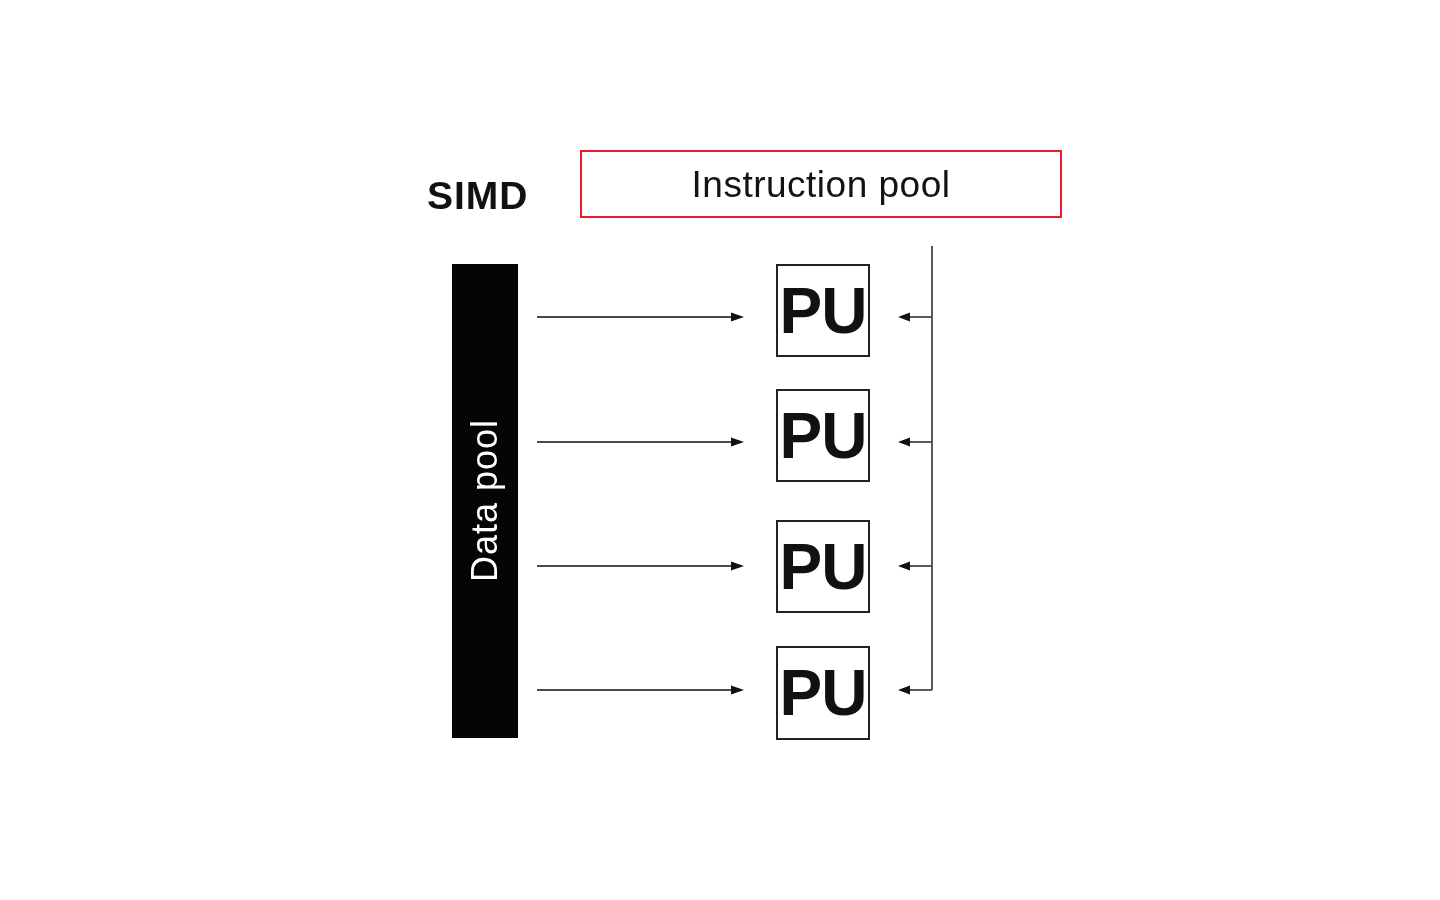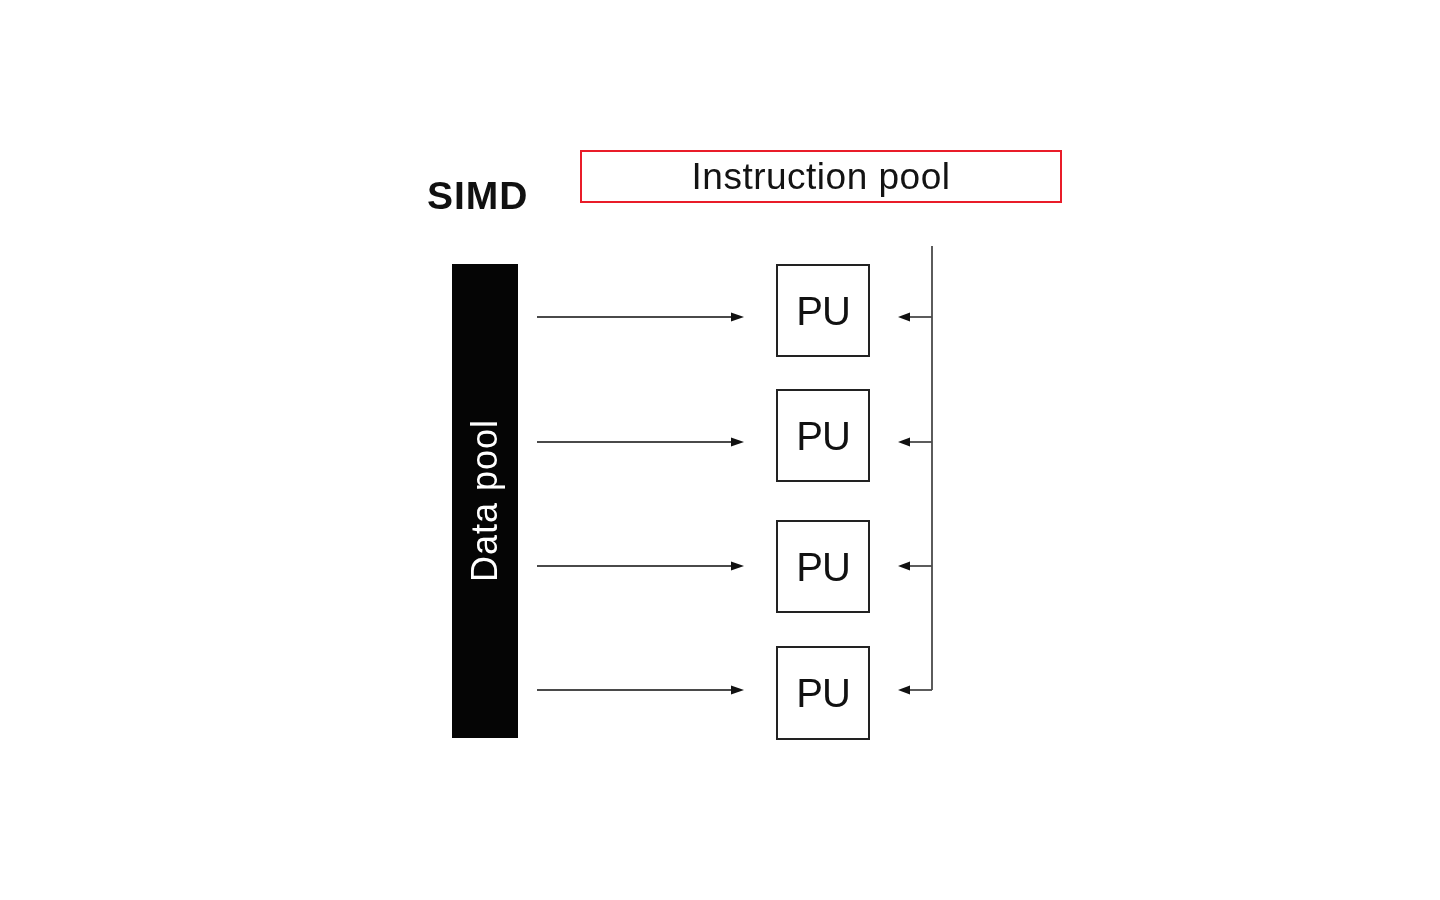--- a/index.html
+++ b/index.html
@@ -25,21 +25,21 @@
     left: 427px; top: 176px;
     font-size: 39px;
     font-weight: 700;
     letter-spacing: 1px;
     color: var(--ink-black);
     line-height: 1;
   }
   .instruction-pool {
     position: absolute;
     left: 580px; top: 150px;
-    width: 482px; height: 53px;
+    width: 482px; height: 68px;
     border: 2px solid var(--accent-red);
     background: var(--paper-white);
     display: flex; align-items: center; justify-content: center;
   }
   .instruction-pool-label {
     font-size: 37px;
     font-weight: 400;
     letter-spacing: 0.5px;
     color: #131313;
     line-height: 1;
@@ -67,22 +67,22 @@
     width: 94px; height: 93px;
     border: 2px solid #222222;
     background: var(--paper-white);
     display: flex; align-items: center; justify-content: center;
   }
   .pu-box.pu-1 { top: 264px; }
   .pu-box.pu-2 { top: 389px; }
   .pu-box.pu-3 { top: 520px; }
   .pu-box.pu-4 { top: 646px; height: 94px; }
   .pu-label {
-    font-size: 40px;
-    font-weight: 400;
+    font-size: 64px;
+    font-weight: 700;
     letter-spacing: -1px;
     color: var(--ink-black);
     line-height: 1;
   }
   .arrows-layer {
     position: absolute;
     left: 0; top: 0;
     width: 1440px; height: 900px;
     pointer-events: none;
   }

